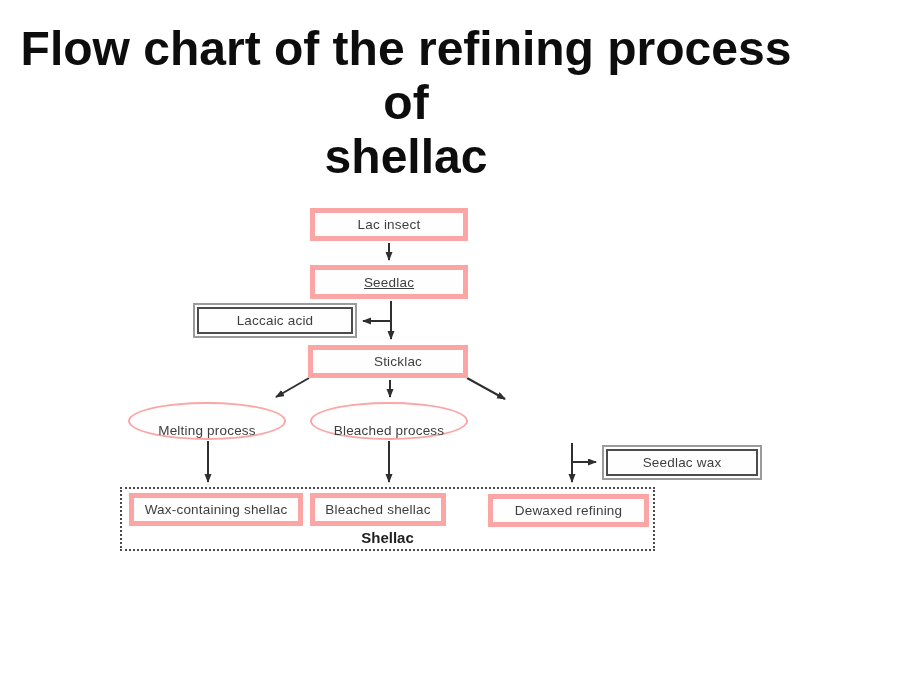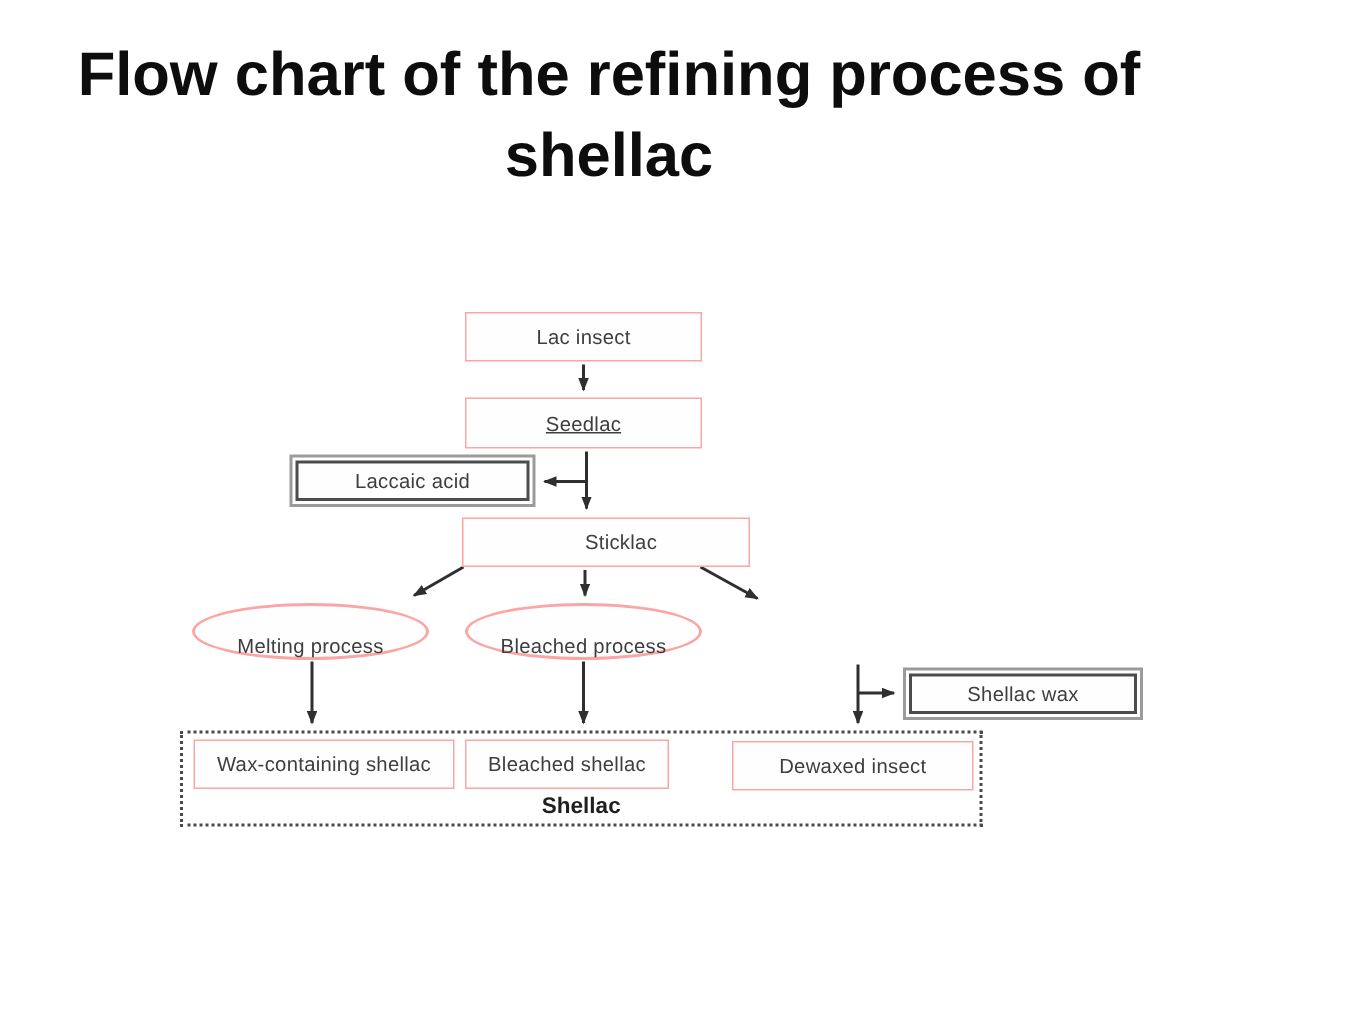--- a/index.html
+++ b/index.html
@@ -2,28 +2,28 @@
 <html><head>
 <meta charset="utf-8">
 <style>
   html,body{margin:0;padding:0;background:#ffffff;}
   .slide{
     position:relative;width:900px;height:675px;background:#ffffff;overflow:hidden;
     font-family:"Liberation Sans", sans-serif;
   }
   .title{
     position:absolute;top:22px;left:0;width:812px;text-align:center;
-    font-weight:bold;font-size:41px;line-height:54px;color:#0d0d0d;
+    font-weight:bold;font-size:48px;line-height:54px;color:#0d0d0d;
   }
   .title .tline{display:block;}
   .diagram{position:absolute;left:0;top:0;width:900px;height:675px;}
   .edges{position:absolute;left:0;top:0;width:900px;height:675px;pointer-events:none;}
   .node{
     position:absolute;box-sizing:border-box;background:#fefefe;
-    border:1px solid #fca5a5;display:flex;align-items:center;justify-content:center;
+    border:5px solid #fca5a5;display:flex;align-items:center;justify-content:center;
     font-size:13.5px;color:#3e3e3e;letter-spacing:.2px;white-space:nowrap;
   }
   .dbl{
     border:2px solid #4c4c4c;
     box-shadow:0 0 0 2px #ffffff, 0 0 0 4px #9b9b9b;
   }
   .ellipse{border-radius:50%;border-width:2px;align-items:flex-end;}
   .italic{}
   .container-dotted{
     position:absolute;box-sizing:border-box;border:2px dotted #4a4a4a;background:transparent;
@@ -71,47 +71,47 @@
     </div>
 
     <div class="node" style="left:310px;top:265px;width:158px;height:34px;text-decoration:underline;">
       <span>Seedlac</span>
     </div>
 
     <div class="node dbl italic" style="left:197px;top:307px;width:156px;height:27px;">
       <span>Laccaic acid</span>
     </div>
 
-    <div class="node" style="left:308px;top:345px;width:192px;height:33px;padding-left:20px;">
+    <div class="node" style="left:308px;top:345px;width:160px;height:33px;padding-left:20px;">
       <span>Sticklac</span>
     </div>
 
     <div class="node ellipse" style="left:128px;top:402px;width:158px;height:38px;">
       <span>Melting process</span>
     </div>
 
     <div class="node ellipse" style="left:310px;top:402px;width:158px;height:38px;">
       <span>Bleached process</span>
     </div>
 
 
     <div class="node dbl italic" style="left:606px;top:449px;width:152px;height:27px;">
-      <span>Shellac wax</span>
+      <span>Seedlac wax</span>
     </div>
 
     <div class="node italic" style="left:129px;top:493px;width:174px;height:33px;">
       <span>Wax-containing shellac</span>
     </div>
 
     <div class="node italic" style="left:310px;top:493px;width:136px;height:33px;">
       <span>Bleached shellac</span>
     </div>
 
     <div class="node italic" style="left:488px;top:494px;width:161px;height:33px;">
-      <span>Dewaxed insect</span>
+      <span>Dewaxed refining</span>
     </div>
 
     <div class="group-label" style="left:120px;top:529px;width:535px;">
       <span>Shellac</span>
     </div>
 
   </div>
 </div>
 
 </body></html>

